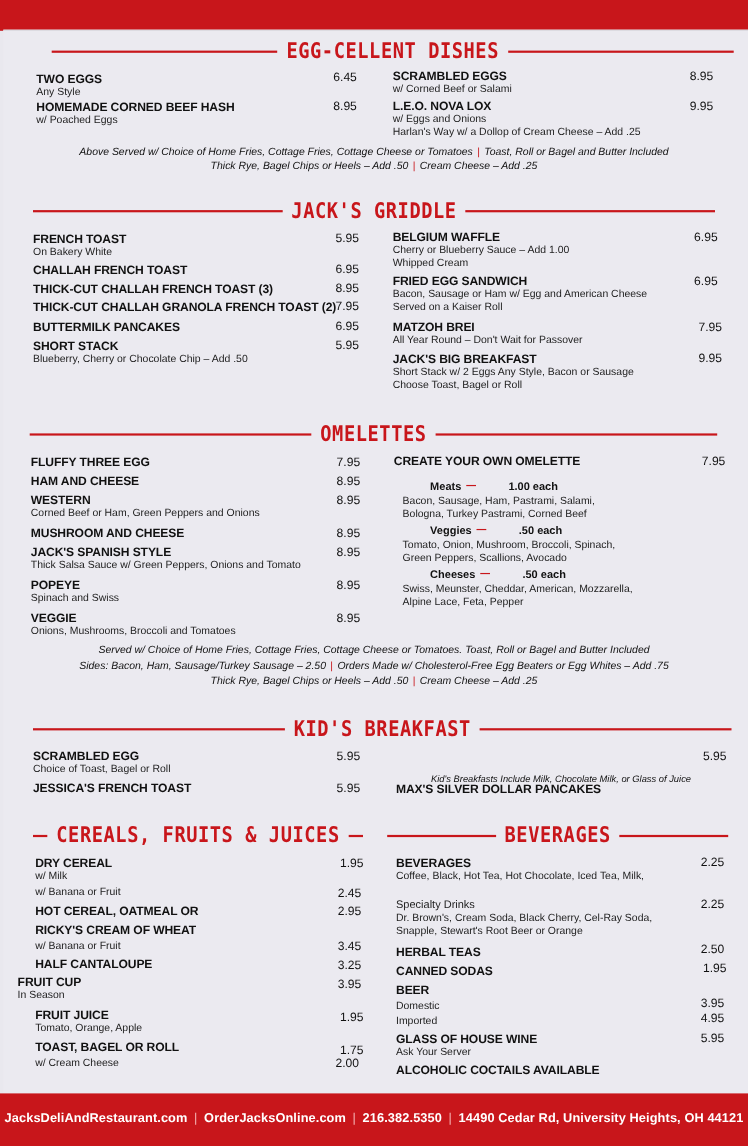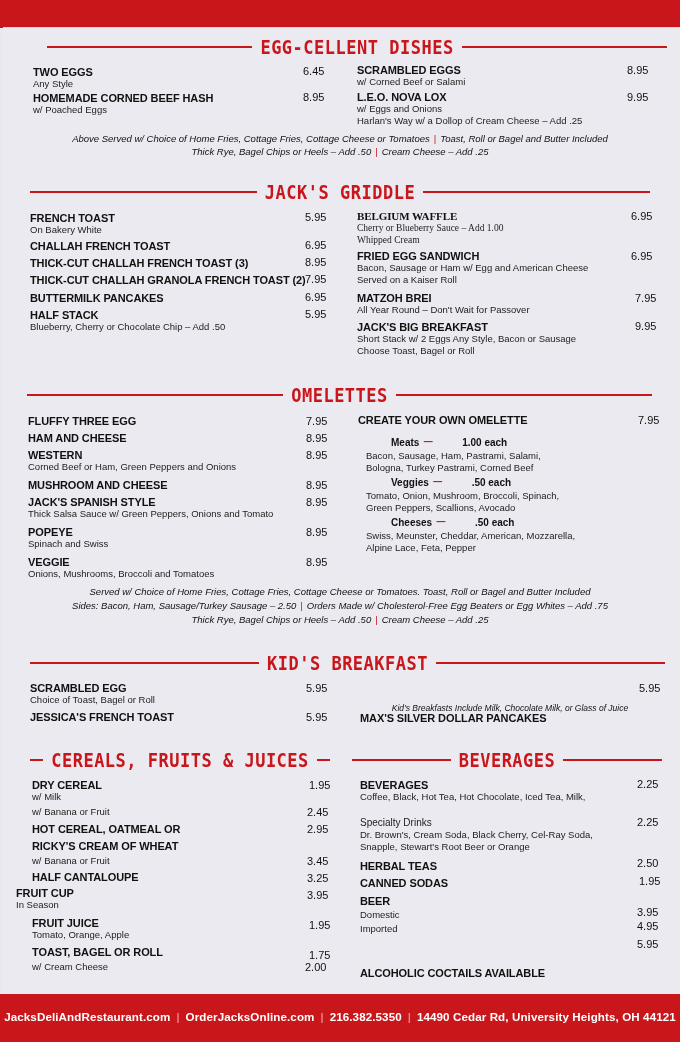--- a/index.html
+++ b/index.html
@@ -86,26 +86,26 @@
   <div class="price" style="left:305px; top:256px;">8.95</div>
   <div class="item" style="left:30px; top:274px;">
       <div class="name">THICK-CUT CHALLAH GRANOLA FRENCH TOAST (2)</div>
     </div>
   <div class="price" style="left:305px; top:273px;">7.95</div>
   <div class="item" style="left:30px; top:292px;">
       <div class="name">BUTTERMILK PANCAKES</div>
     </div>
   <div class="price" style="left:305px; top:291px;">6.95</div>
   <div class="item" style="left:30px; top:309px;">
-    <div class="name">HALF STACK</div>
+    <div class="name">SHORT STACK</div>
     <div class="desc">Blueberry, Cherry or Chocolate Chip – Add .50</div>
   </div>
   <div class="price" style="left:305px; top:308px;">5.95</div>
 
-  <div class="item" style="left:357px; top:210px;font-family:Liberation Serif, serif;">
+  <div class="item" style="left:357px; top:210px;">
     <div class="name">BELGIUM WAFFLE</div>
     <div class="desc">Cherry or Blueberry Sauce – Add 1.00</div>
     <div class="desc">Whipped Cream</div>
   </div>
   <div class="price" style="left:631px; top:210px;">6.95</div>
   <div class="item" style="left:357px; top:250px;">
     <div class="name">FRIED EGG SANDWICH</div>
     <div class="desc">Bacon, Sausage or Ham w/ Egg and American Cheese</div>
     <div class="desc">Served on a Kaiser Roll</div>
   </div>
@@ -288,20 +288,24 @@
       <div class="name">BEER</div>
     </div>
   <div class="item" style="left:360px; top:909px;">
       <div class="desc">Domestic</div>
     </div>
   <div class="price" style="left:637px; top:906px;">3.95</div>
   <div class="item" style="left:360px; top:923px;">
       <div class="desc">Imported</div>
     </div>
   <div class="price" style="left:637px; top:920px;">4.95</div>
+  <div class="item" style="left:360px; top:939px;">
+    <div class="name">GLASS OF HOUSE WINE</div>
+    <div class="desc">Ask Your Server</div>
+  </div>
   <div class="price" style="left:637px; top:938px;">5.95</div>
   <div class="item" style="left:360px; top:967px;">
       <div class="name">ALCOHOLIC COCTAILS AVAILABLE</div>
     </div>
 
   <div class="bottom-band">
     <div class="footer-text">
       <span>JacksDeliAndRestaurant.com</span><span class="sep">|</span><span>OrderJacksOnline.com</span><span class="sep">|</span><span>216.382.5350</span><span class="sep">|</span><span>14490 Cedar Rd, University Heights, OH 44121</span>
     </div>
   </div>

